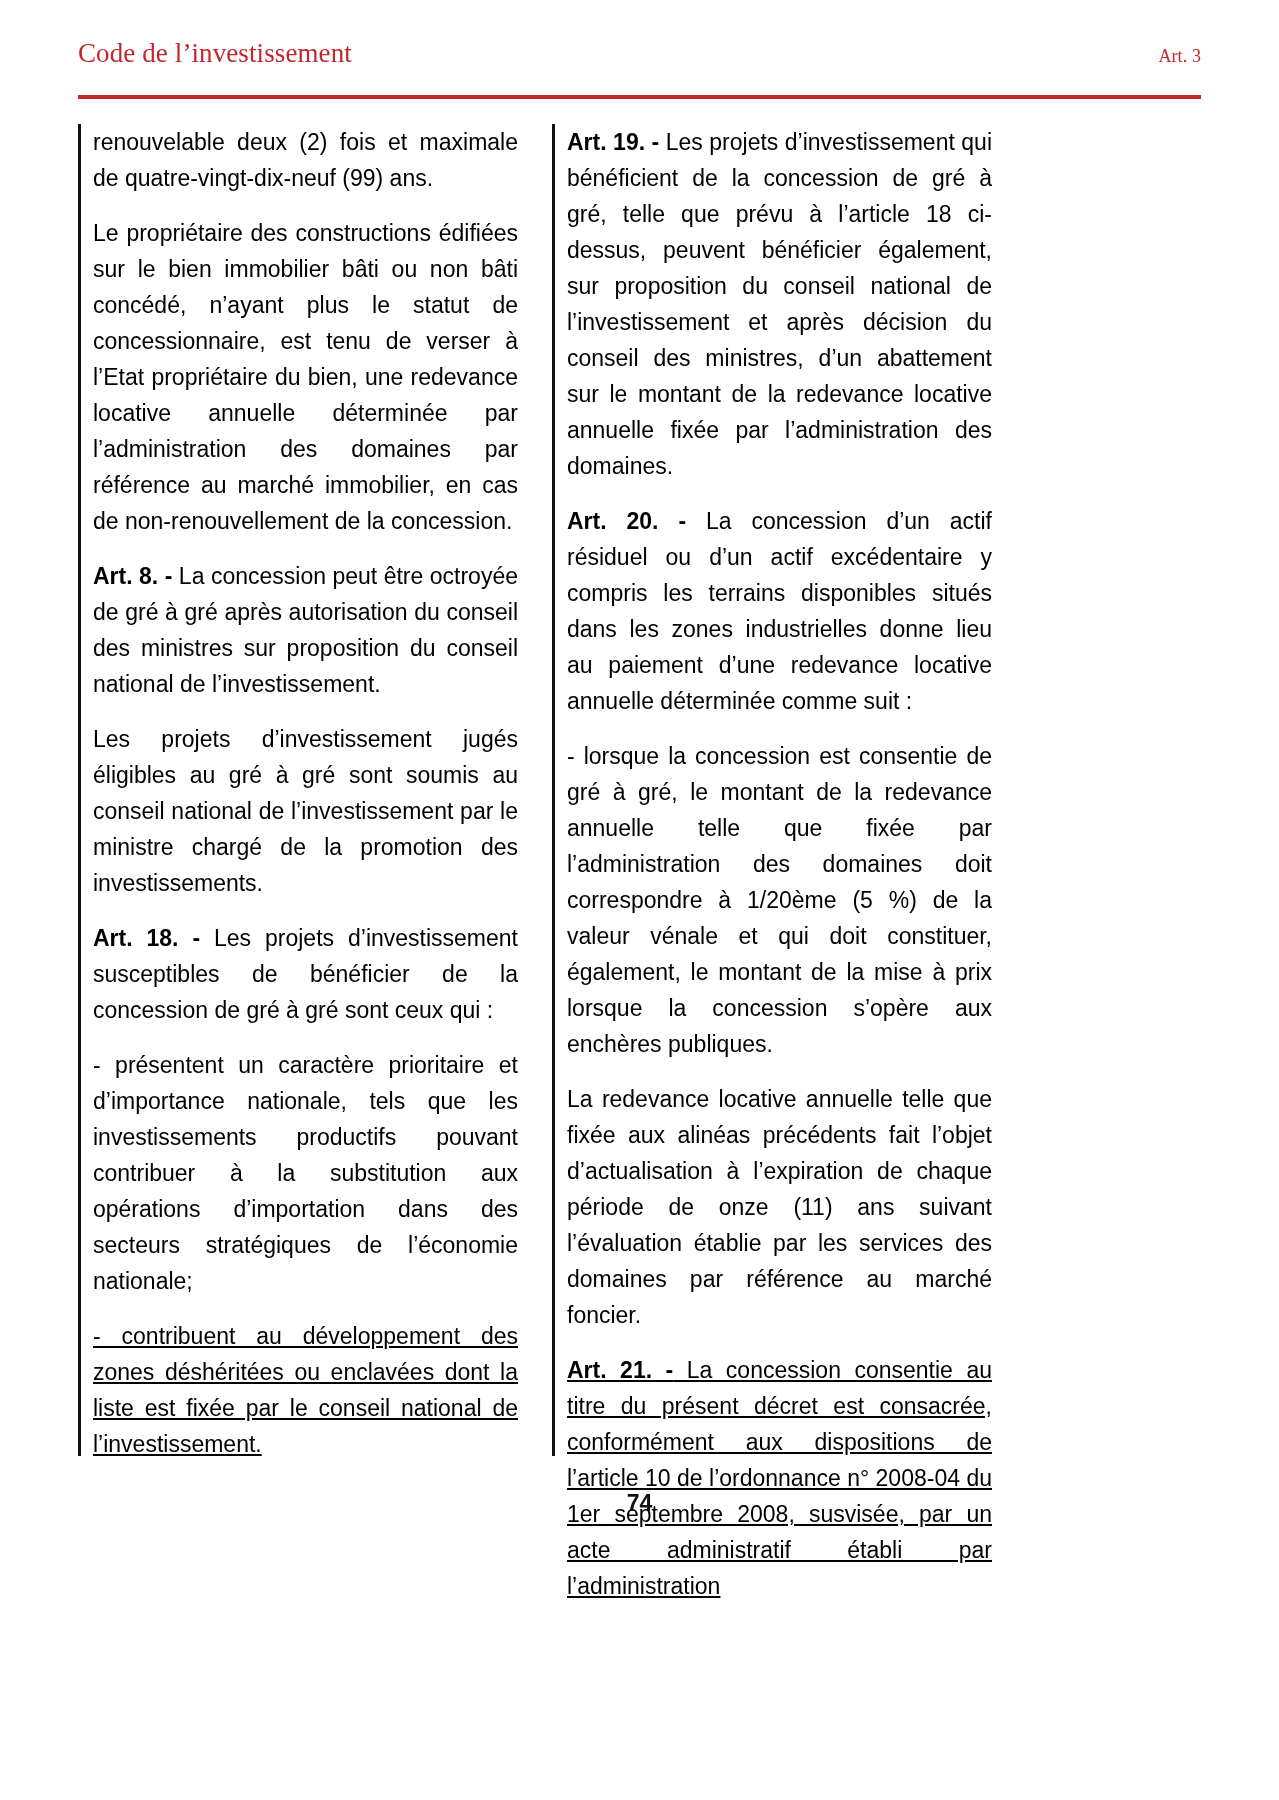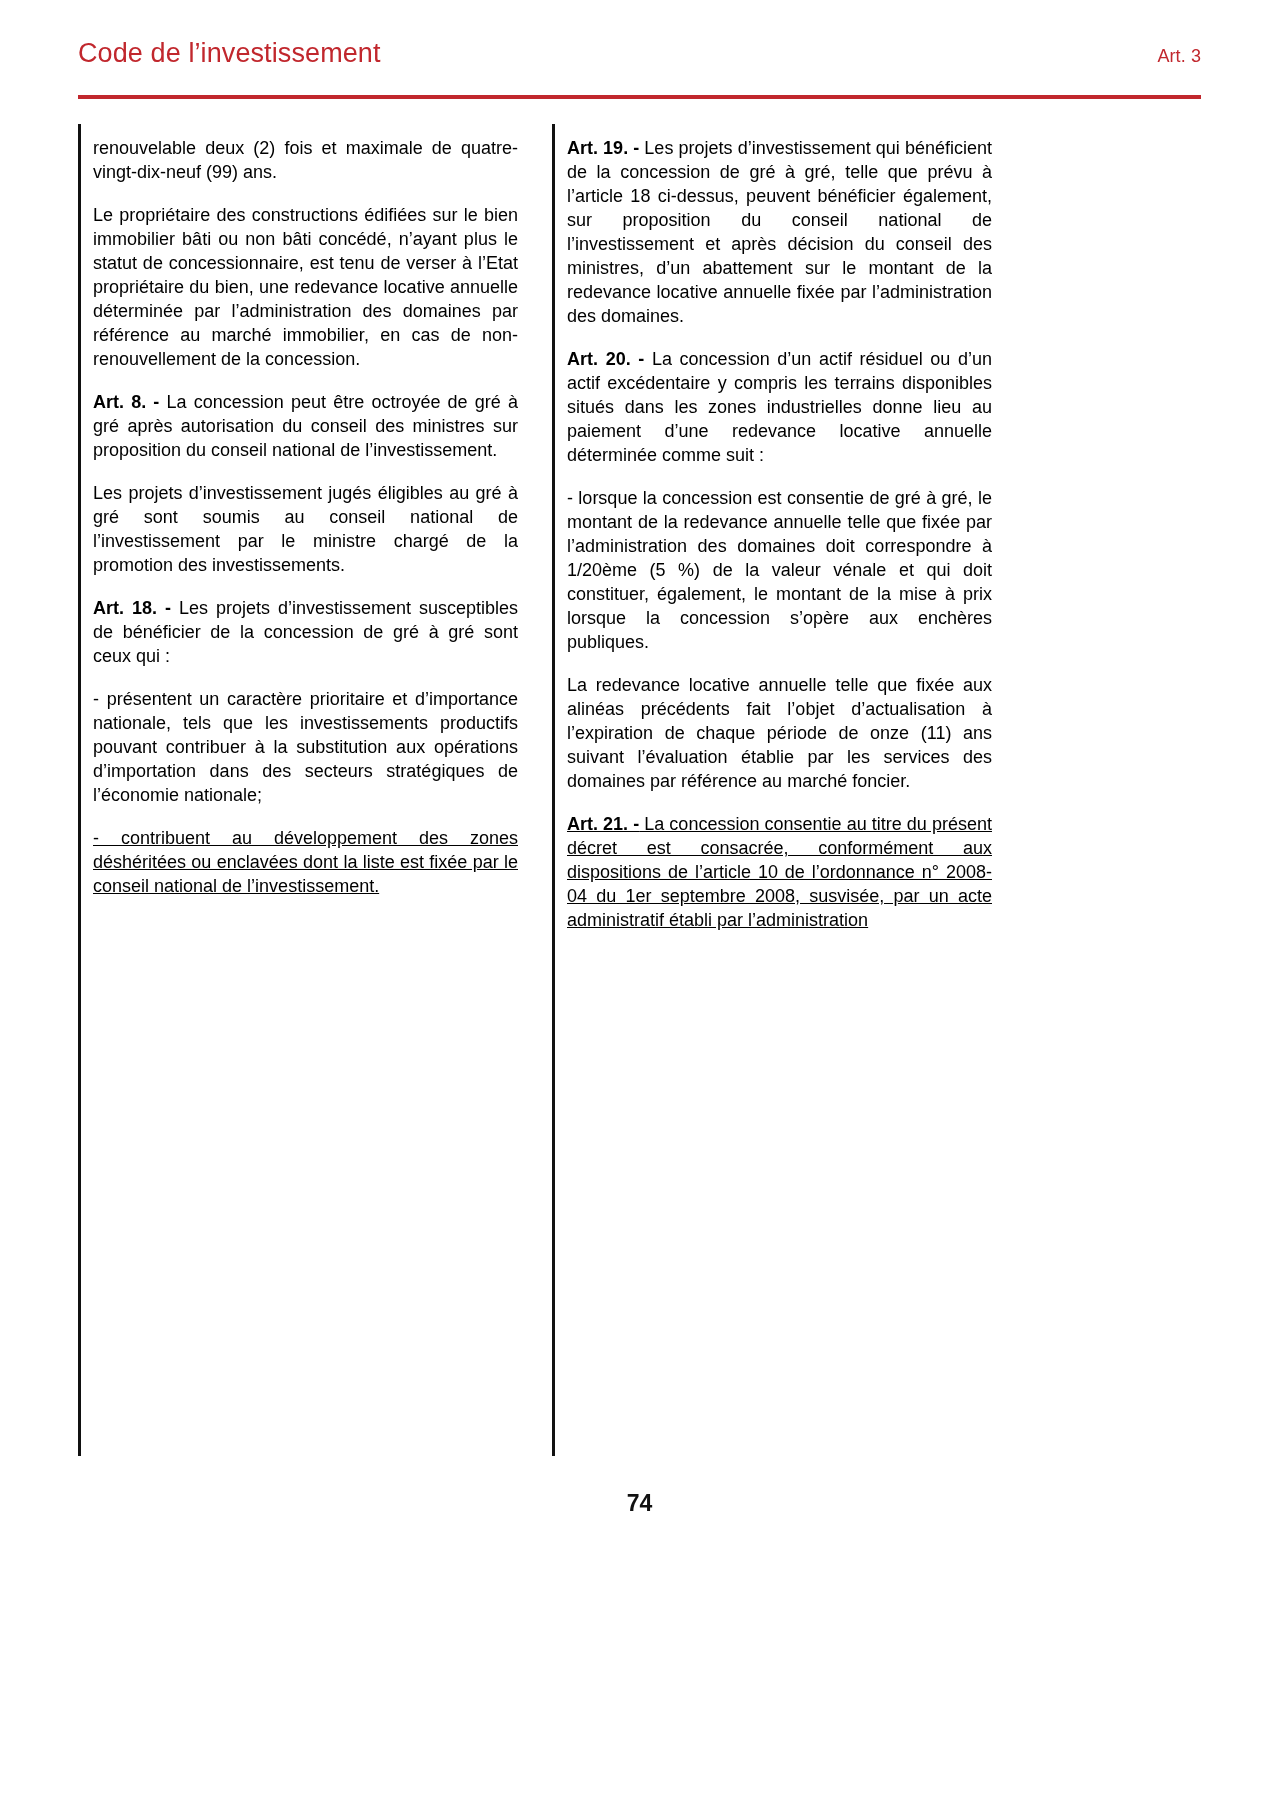--- a/index.html
+++ b/index.html
@@ -24,21 +24,21 @@
   
   .runhead {
     position: absolute;
     left: 78px;
     right: 78px;
     top: 38px;
     height: 40px;
     display: flex;
     align-items: baseline;
     justify-content: space-between;
-    font-family: Liberation Sans, sans-serif;
+    font-family: Liberation Serif, serif;
     color: #c1272d;
     font-size: 27px;
     letter-spacing: 0.1px;
   }
   .runhead-title { white-space: nowrap; }
   .runhead-art   { white-space: nowrap; font-size: 18px; }
 
   .rule {
     position: absolute;
     left: 78px;
@@ -58,23 +58,23 @@
     display: flex;
     gap: 34px;
   }
   .col {
     width: 440px;
     border-left: 3px solid #111111;
     padding-left: 12px;
     box-sizing: border-box;
   }
   .col p {
-    margin: 12px 0 19px 0;
-    font-size: 18px;
-    line-height: 24px;
+    margin: 0 0 19px 0;
+    font-size: 23px;
+    line-height: 36px;
     text-align: justify;
     text-justify: inter-word;
     hyphens: none;
     word-spacing: 0px;
   }
   .col p:last-child { margin-bottom: 0; text-decoration: underline; }
   .col p b { font-weight: bold; }
 
   
   .folio {

